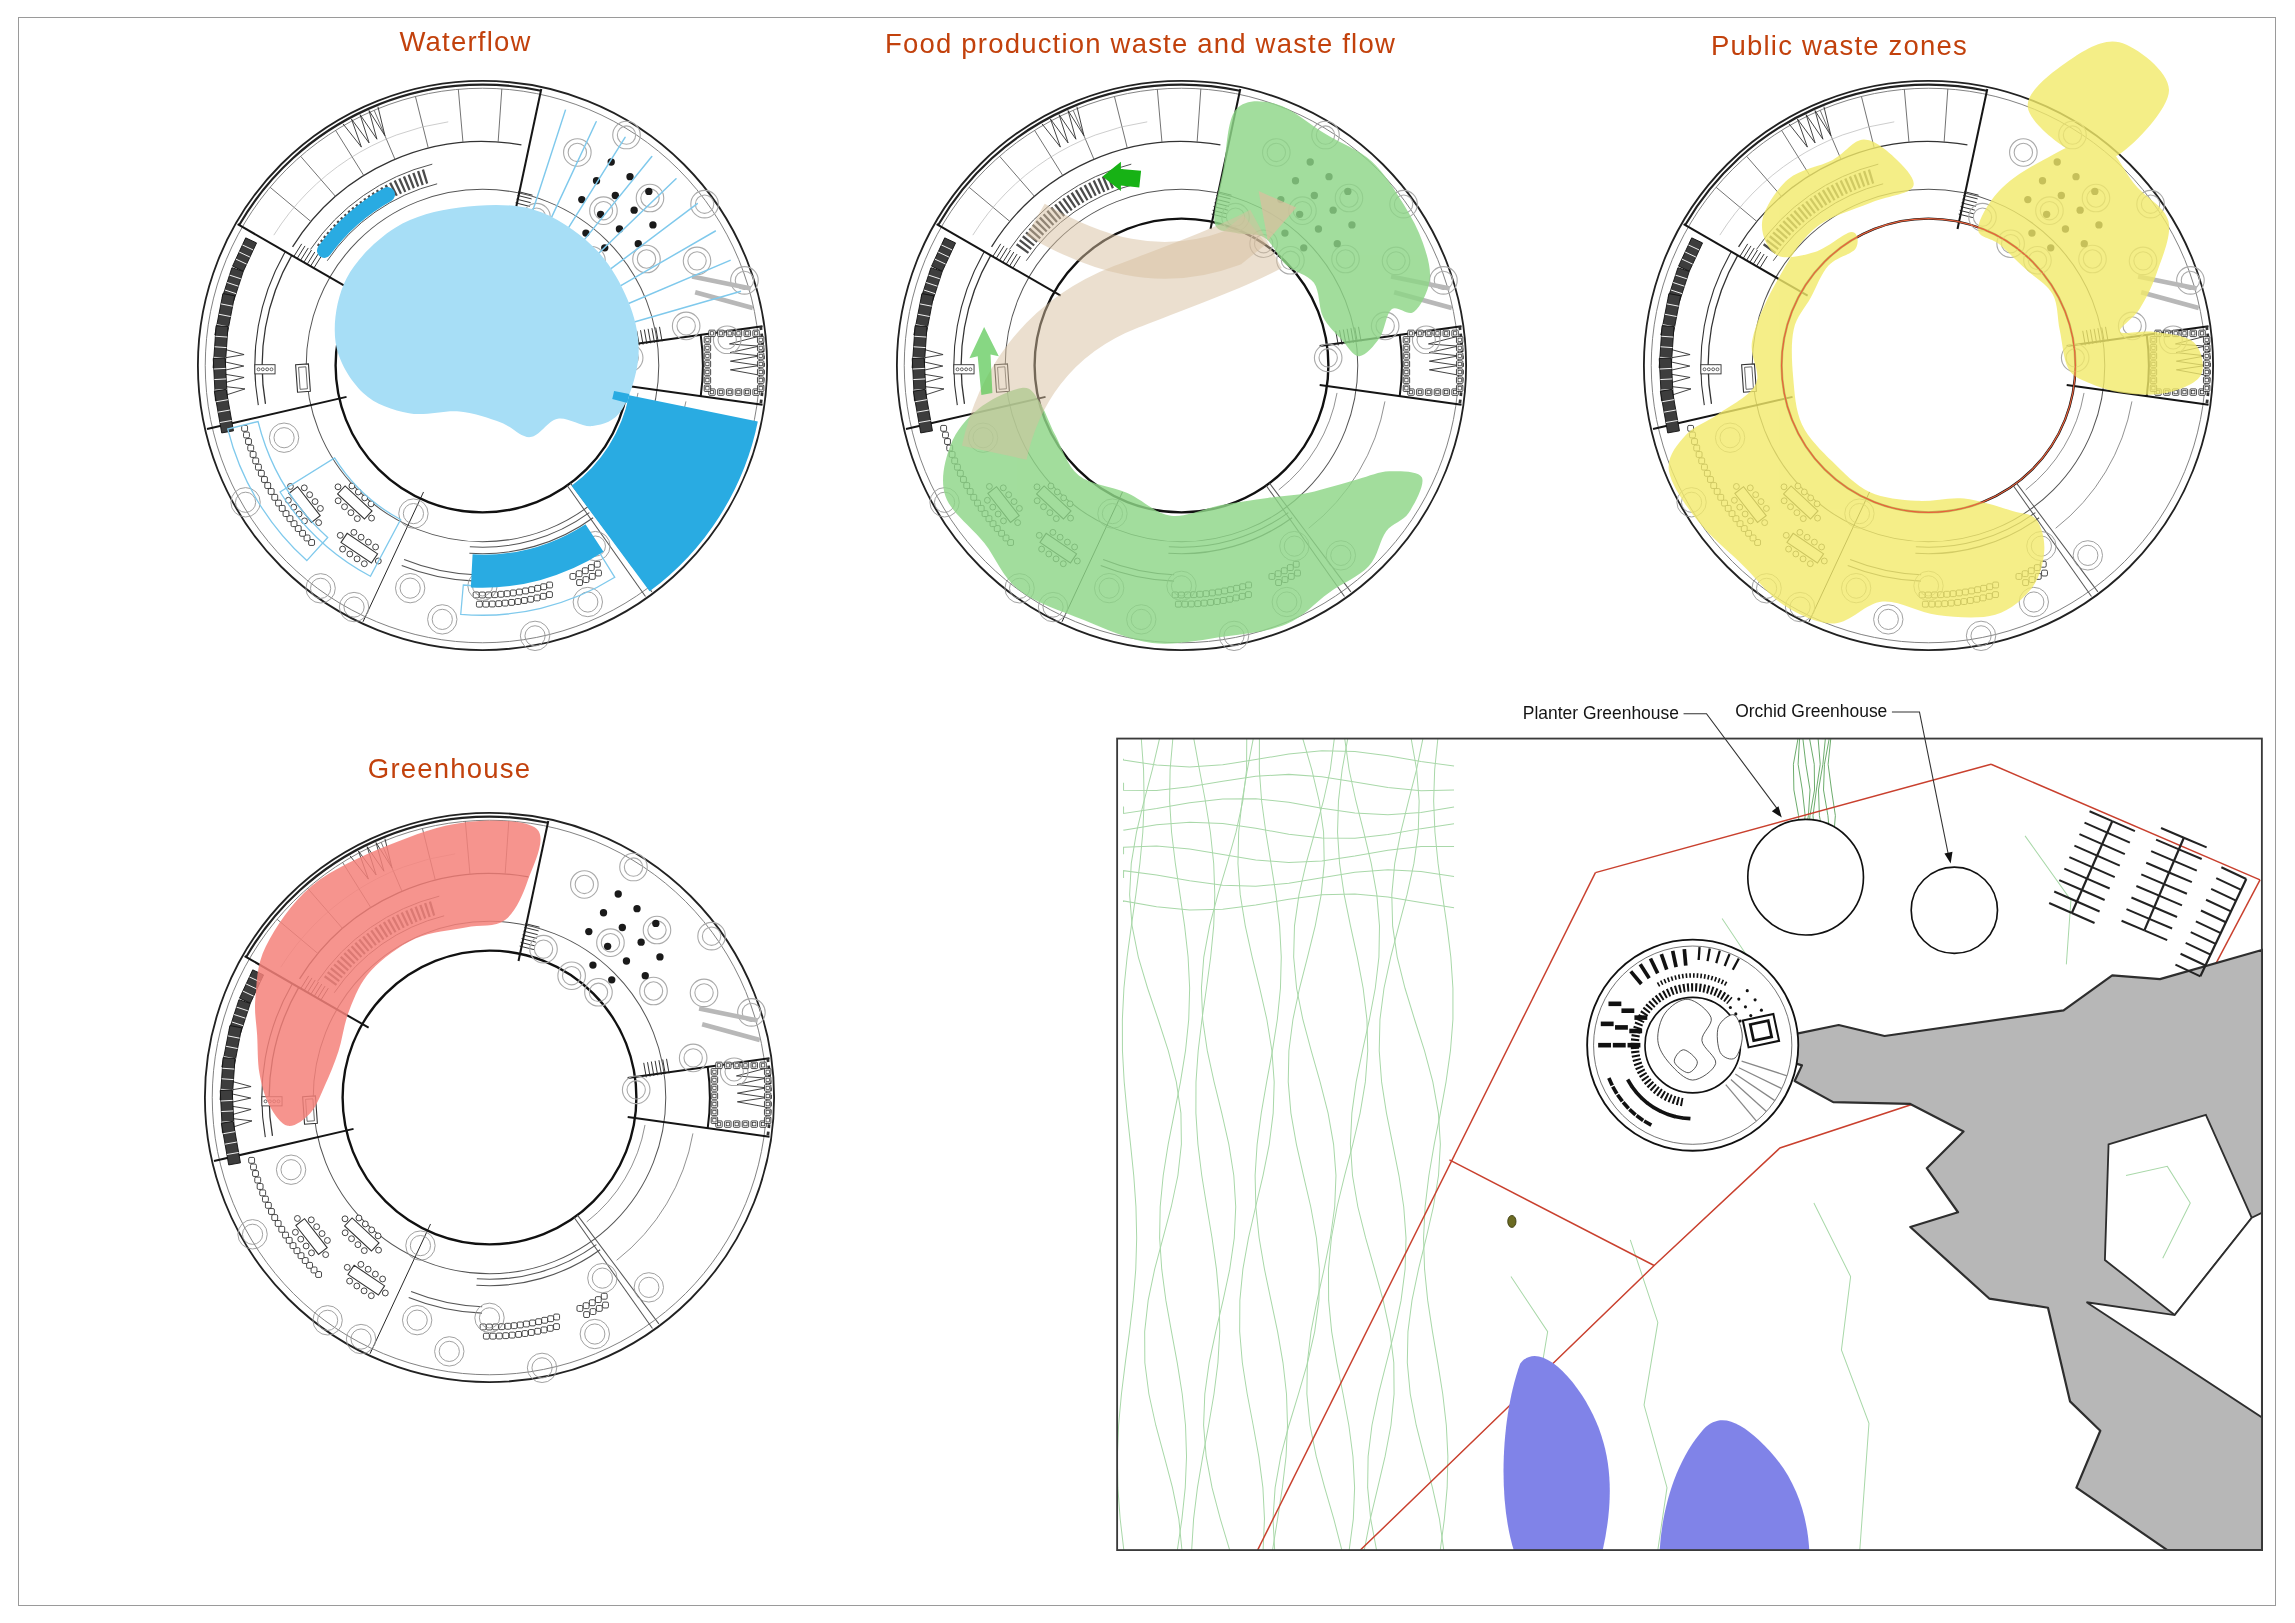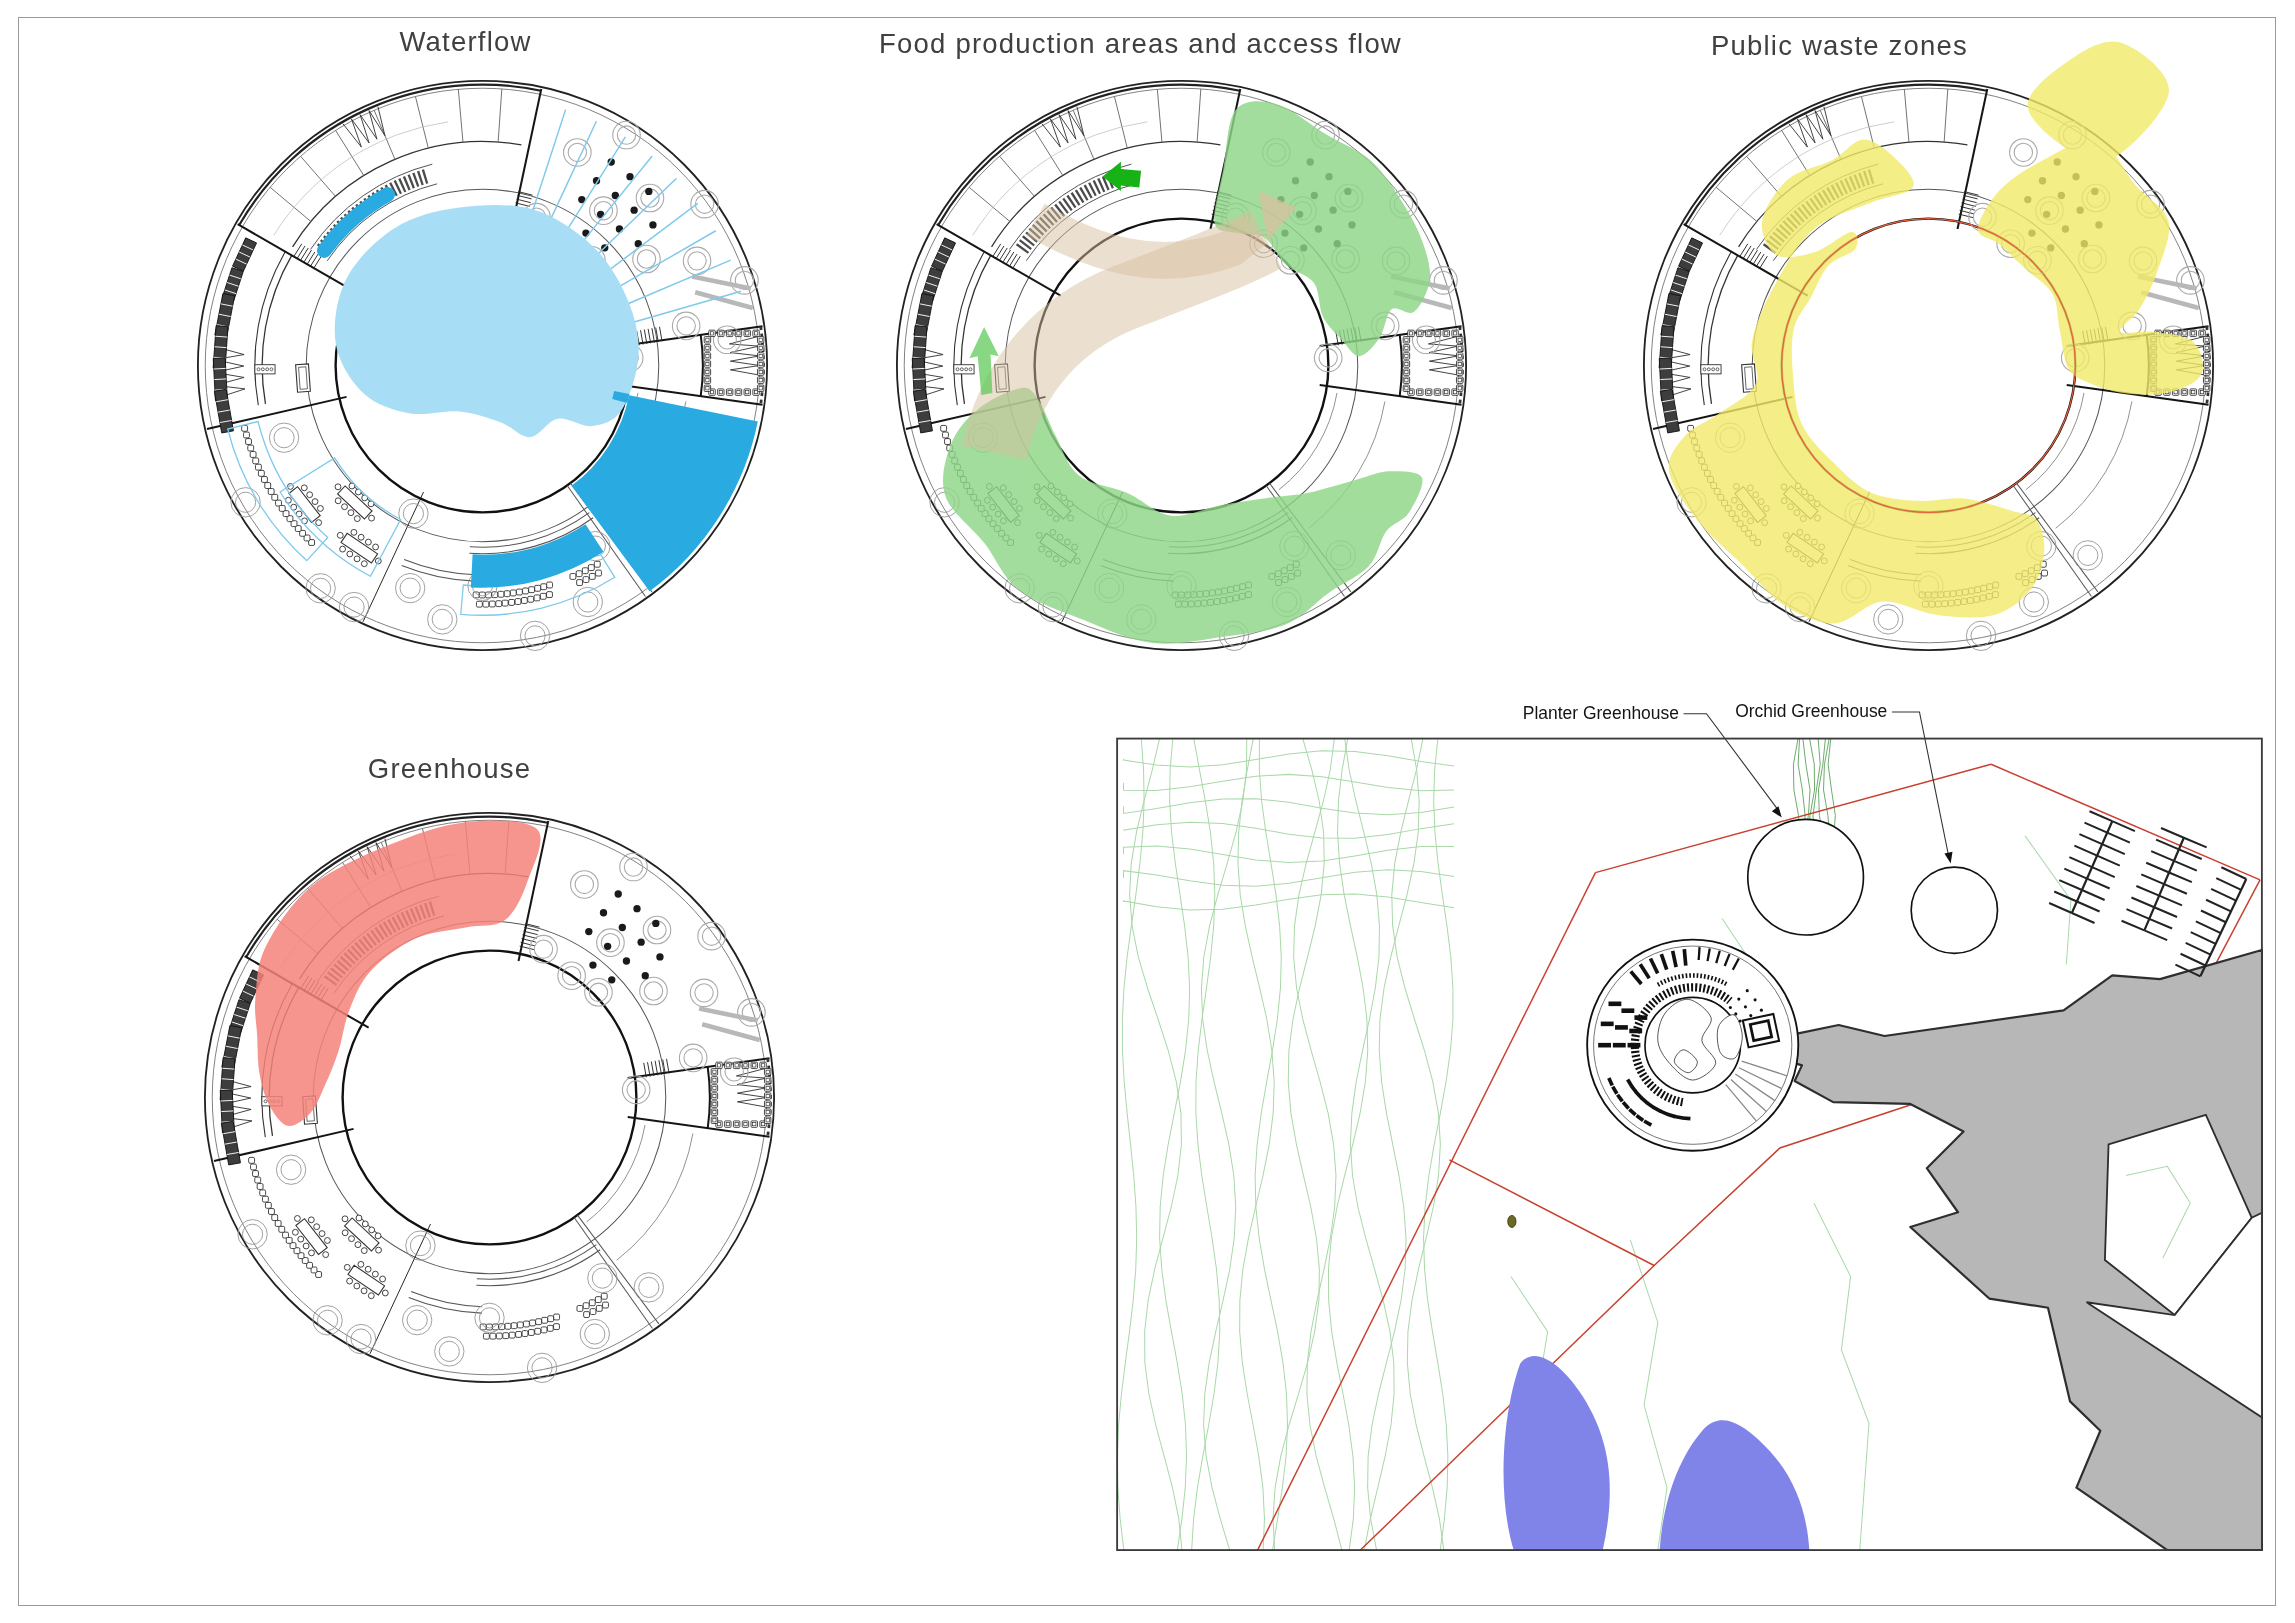--- a/index.html
+++ b/index.html
@@ -2,32 +2,32 @@
 <html style="--water-dark: #29abe2; --water-light: #a7def6; --water-line: #7fc9ec; --food-green: #8ed687; --food-green-bright: #17b215; --waste-tan: #d8bf9f; --public-yellow: #f2ea6a; --courtyard-rim: #e8603c; --workspace-red: #f4817a; --plan-line: #1a1a1a; --plan-gray: #8c8c8c; --contour-green: #a9d8a9; --contour-dark: #5fa55f; --boundary-red: #c9402e; --road-gray: #b7b7b7; --road-edge: #2e2e2e; --pond-blue: #8083e8;font-size:14.7px"><head>
 <meta charset="utf-8">
 <style>
   html,body{margin:0;padding:0;background:#fff;}
   .sheet{position:relative;width:2296px;height:1624px;background:#fff;overflow:hidden;
          font-family:"Liberation Sans",sans-serif;}
   .page-border{position:absolute;left:18.4px;top:16.5px;width:2256px;height:1587px;
                border:1.4px solid #9a9a9a;pointer-events:none;}
   .diagram{position:absolute;width:661px;height:661px;}
   .diagram-title{position:absolute;width:551px;text-align:center;font-size:27.5px;
-                 letter-spacing:1.2px;color:#404040;font-weight:400;}
+                 letter-spacing:1.2px;color:#c2410c;font-weight:400;}
   .site-svg{position:absolute;left:1116px;top:689px;}
   .site-label{font-size:19px;fill:#141414;font-family:"Liberation Sans",sans-serif;}
 </style>
 </head>
 <body>
 
 <div class="sheet">
   <div class="page-border"></div>
 
   <div class="diagram-title" style="left:190px;top:26px">Waterflow</div>
-  <div class="diagram-title" style="left:865px;top:27.5px">Food production areas and access flow</div>
+  <div class="diagram-title" style="left:865px;top:27.5px">Food production waste and waste flow</div>
   <div class="diagram-title" style="left:1564px;top:30px">Public waste zones</div>
   <div class="diagram-title" style="left:174px;top:753px">Greenhouse</div>
 
   
   <svg width="0" height="0" aria-hidden="true">
       <defs>
         <g id="baseplan">
           <circle r="310" fill="#fff" stroke="#222" stroke-width="2"></circle>
           <circle r="302" fill="none" stroke="#777" stroke-width="1"></circle>
           <circle r="192" fill="none" stroke="#555" stroke-width="1.1"></circle>

